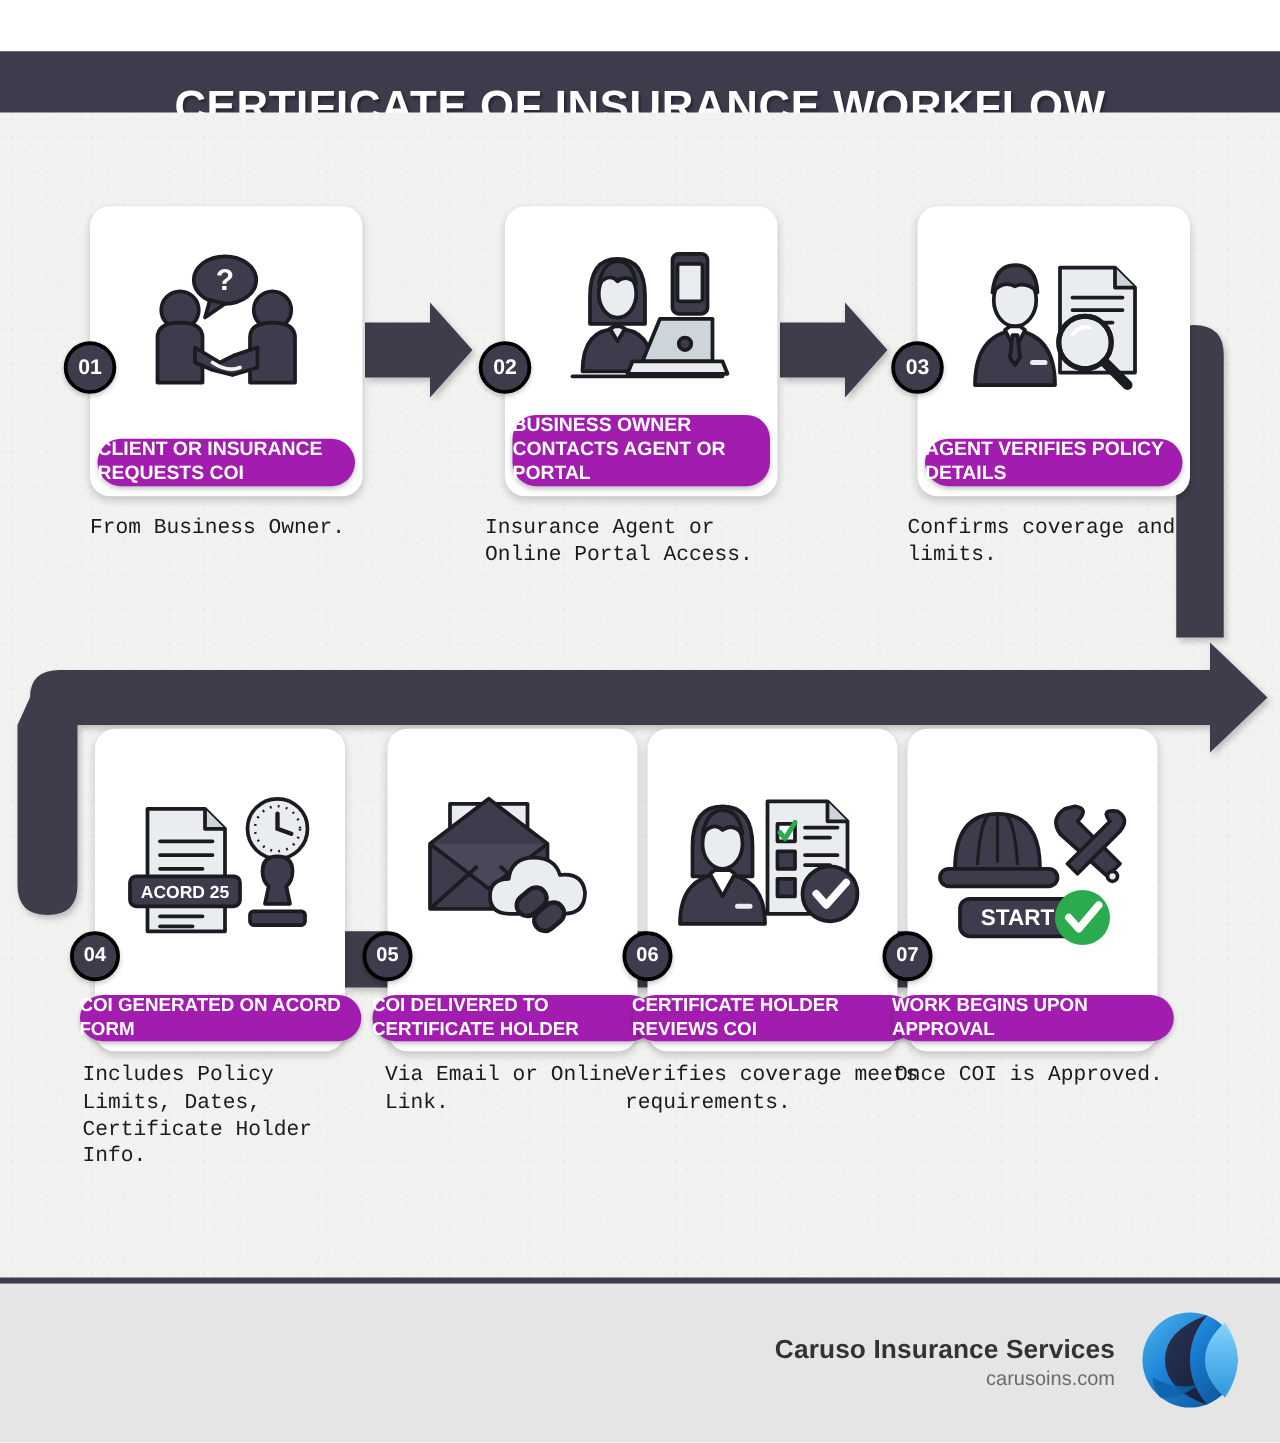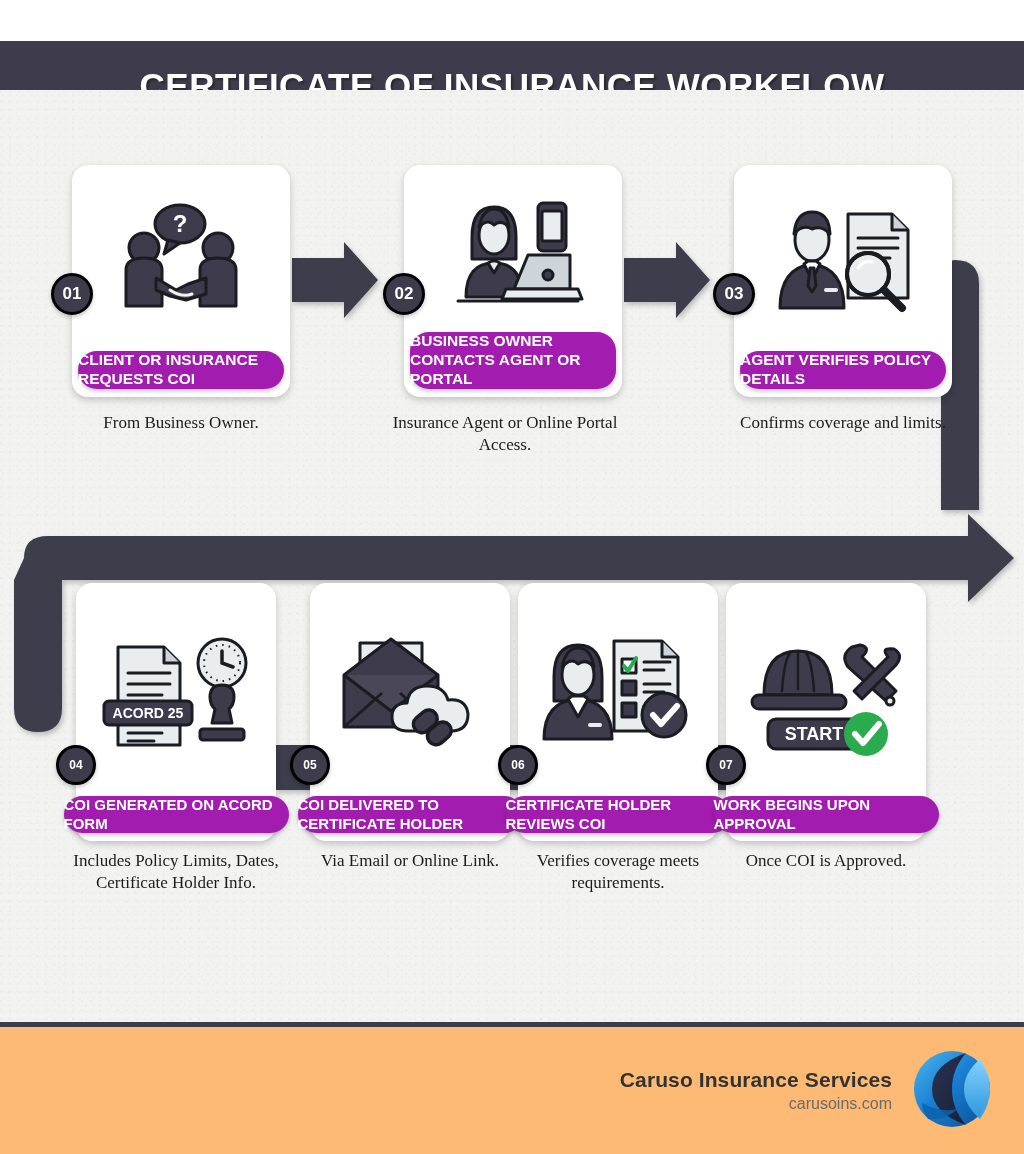--- a/index.html
+++ b/index.html
@@ -108,43 +108,42 @@
     display: flex;
     align-items: center;
     justify-content: center;
     border: 3px solid #000000;
     box-shadow: 0 2px 4px rgba(0,0,0,0.22);
     z-index: 6;
   }
 
   .caption {
     position: absolute;
-    text-align: center;
     color: #1b1b1b;
     font-size: 17px;
     line-height: 1.28;
-    font-family: Liberation Serif, serif;
+    font-family: Liberation Mono, monospace;
   }
 
   
   .row1-card { width: 218px; height: 232px; top: 75px; padding: 8px 8px 0; }
   .row1-card .card-label { width: 206px; font-size: 15.5px; margin-bottom: 8px; }
   .row1-card .badge { width: 42px; height: 42px; font-size: 17px; left: -21px; top: 108px; }
 
   
   .row2-card { width: 200px; height: 258px; top: 493px; padding: 8px 7px 0; }
   .row2-card .card-label { width: 225px; font-size: 15px; margin-bottom: 8px; }
-  .row2-card .badge { width: 40px; height: 40px; font-size: 12px; left: -20px; top: 162px; }
+  .row2-card .badge { width: 40px; height: 40px; font-size: 16px; left: -20px; top: 162px; }
 
   
   #footer {
     position: absolute;
     left: 0; top: 1027px;
     width: 1024px; height: 127px;
-    background: #fdba74;
+    background: #e5e5e5;
     display: flex;
     align-items: center;
     justify-content: flex-end;
     padding-right: 30px;
   }
   #footer-text { text-align: right; margin-right: 18px; }
   #footer-brand {
     font-size: 21px; font-weight: bold; color: #333333;
     letter-spacing: 0.1px;
   }

